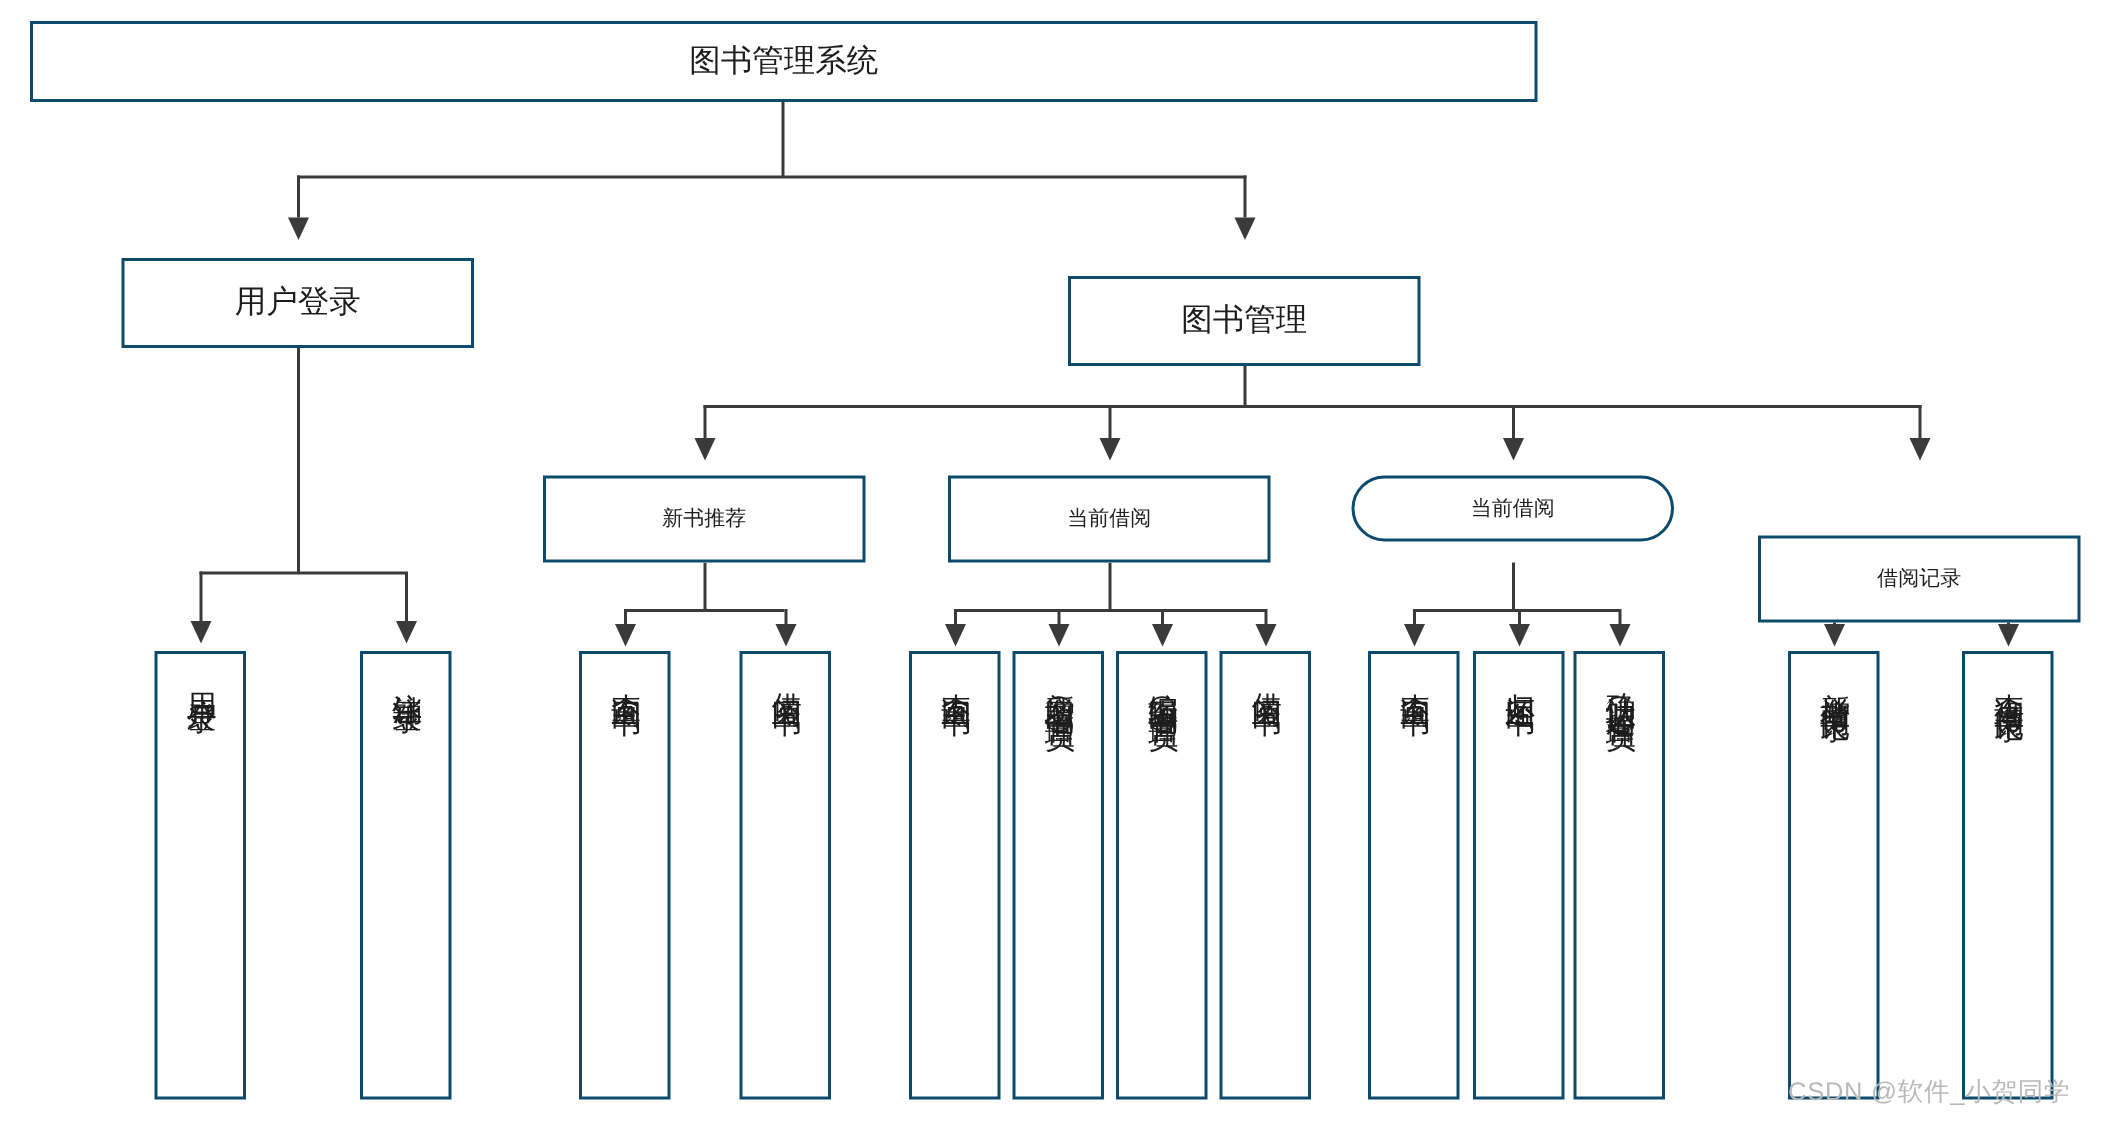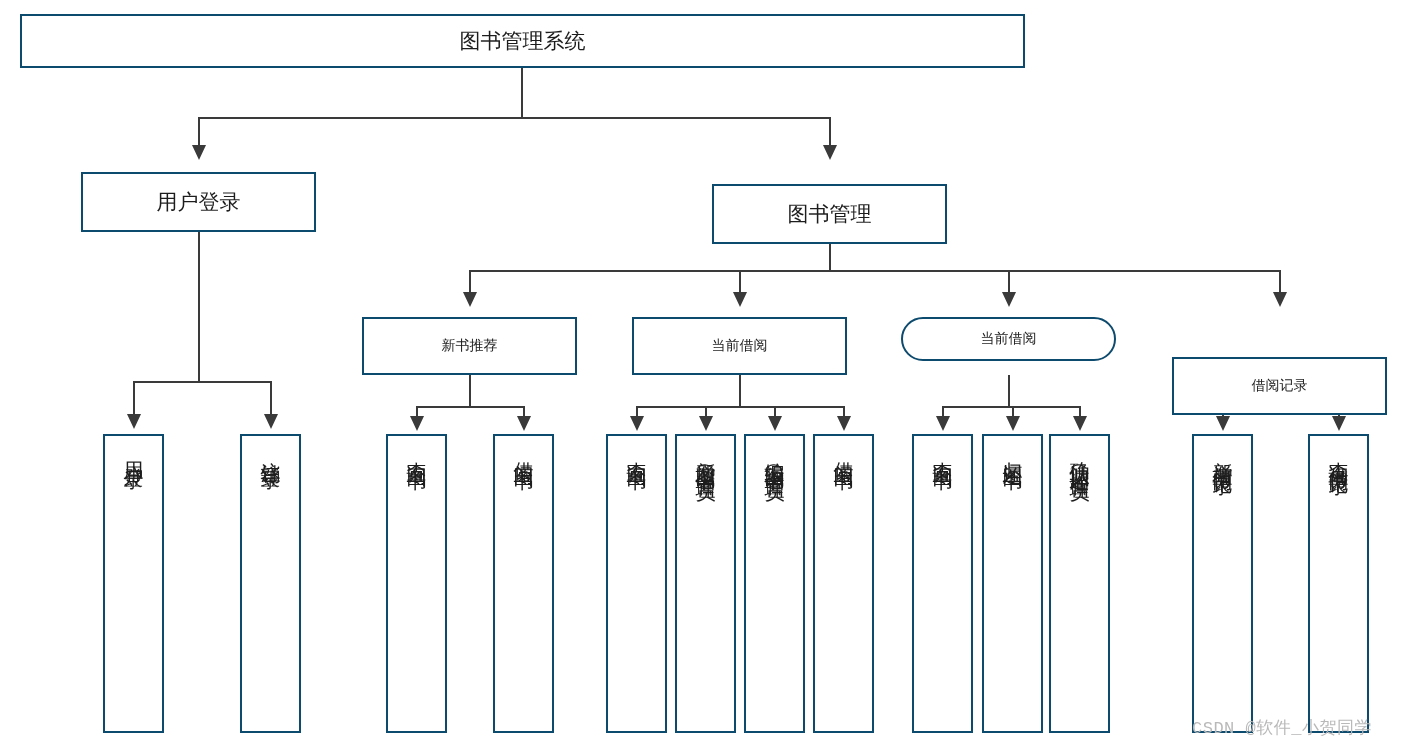--- a/index.html
+++ b/index.html
@@ -192,15 +192,15 @@
     <span class="vtext">确认归还（管理员）</span>
   </div>
 
   <div class="node leaf" style="left:1192px; top:434px; width:61px; height:299px;">
     <span class="vtext">新增借阅记录</span>
   </div>
   <div class="node leaf" style="left:1308px; top:434px; width:61px; height:299px;">
     <span class="vtext">查询借阅记录</span>
   </div>
 
-  <div class="watermark" style="left:1192px; top:716px;font-family:Liberation Mono, monospace;">CSDN @软件_小贺同学</div>
+  <div class="watermark" style="left:1192px; top:716px;">CSDN @软件_小贺同学</div>
 
 </div>
 
 </body></html>

